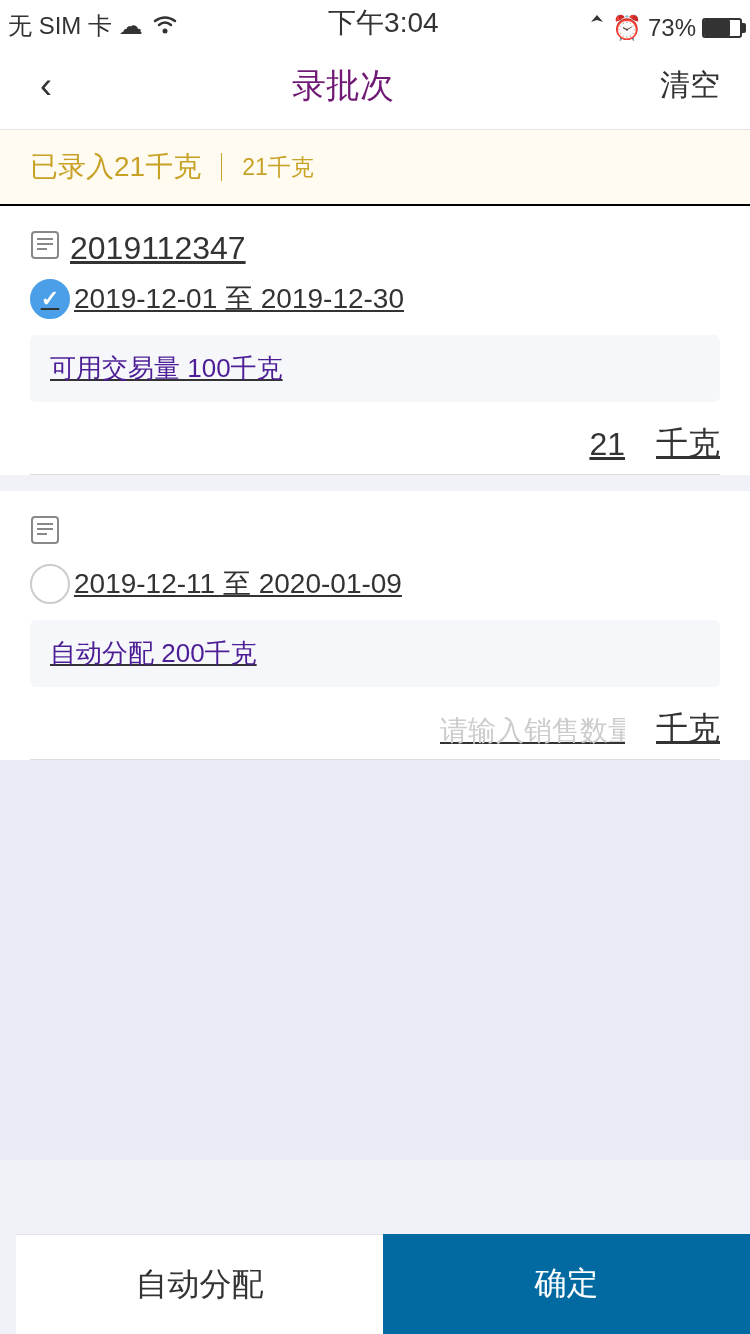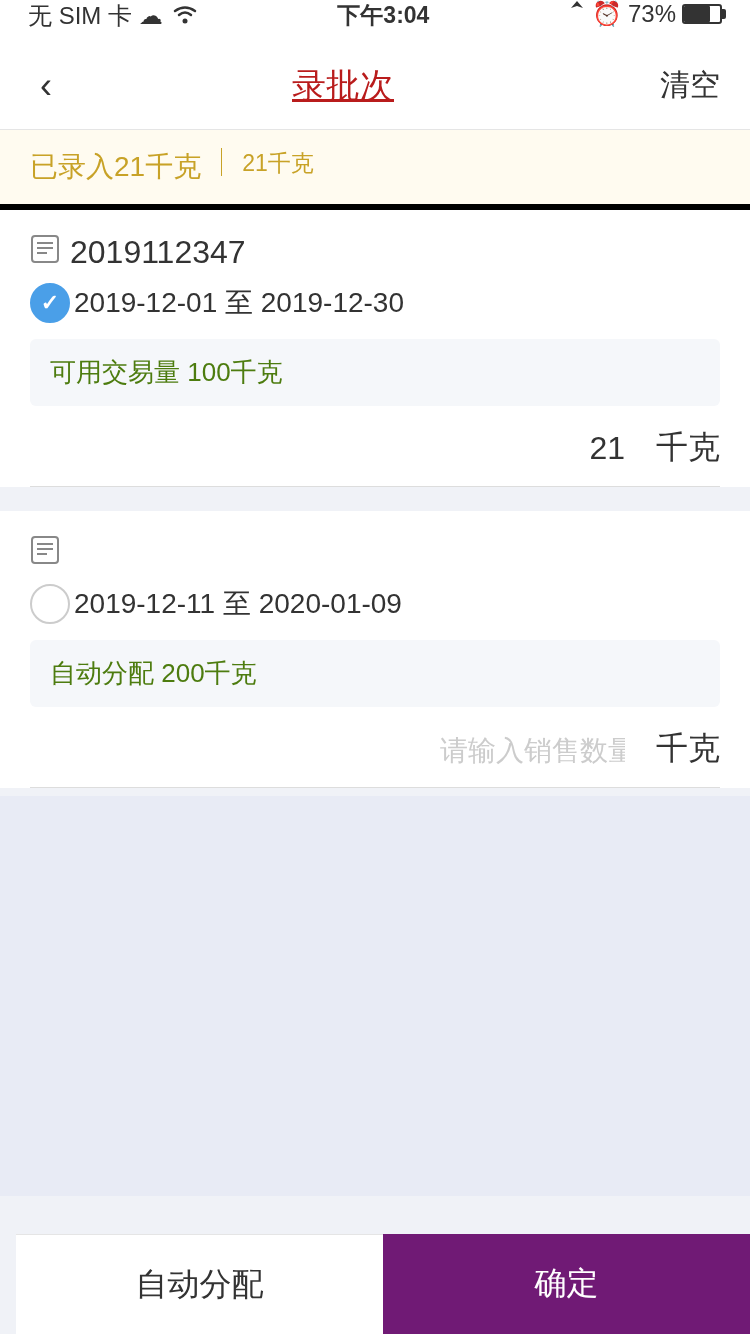--- a/index.html
+++ b/index.html
@@ -11,28 +11,28 @@
       background: #f0f2f7;
       font-size: 28px;
       color: #333;
     }
 
     
     .status-bar {
       height: 42px;
       background: #fff;
       display: flex;
-      align-items: flex-start;
+      align-items: flex-end;
       justify-content: space-between;
-      padding: 0 28px;
+      padding: 0 8px;
       font-size: 24px;
       color: #333;
     }
     .status-left { display: flex; align-items: center; gap: 8px; font-size: 24px; }
-    .status-center { font-size: 23px; font-weight: 700; }
+    .status-center { font-size: 28px; font-weight: 400; }
     .status-right { display: flex; align-items: center; gap: 6px; font-size: 24px; }
     .battery-icon {
       display: inline-block;
       width: 40px;
       height: 20px;
       border: 2px solid #333;
       border-radius: 3px;
       position: relative;
     }
     .battery-icon::after {
@@ -65,57 +65,57 @@
     }
     .nav-back {
       font-size: 36px;
       color: #333;
       cursor: pointer;
       padding: 10px;
     }
     .nav-title {
       font-size: 34px;
       font-weight: 500;
-      color: #b91c1c;
-      text-decoration: underline;
+      color: #701a75;
     }
     .nav-action {
       font-size: 30px;
       color: #333;
       cursor: pointer;
       margin-left: 36px;
     }
 
     
     .summary-banner {
       background: #fffbf0;
       padding: 18px 30px;
       display: flex;
-      align-items: flex-start;
+      align-items: center;
       gap: 20px;
-      border-bottom: 6px solid #000000;
+      border-bottom: 2px solid #000000;
     }
     .summary-label {
       font-size: 28px;
       color: #c8a227;
     }
     .summary-divider {
       width: 1px;
       height: 28px;
       background: #c8a227;
     }
     .summary-value {
       font-size: 23px;
       color: #c8a227;
     }
 
     
     .batch-item {
       background: #fff;
-      margin-bottom: 8px;
+      margin-bottom: 0;
+      text-decoration: underline;
     }
     .batch-item-inner {
       padding: 24px 30px 0 30px;
     }
     .batch-id-row {
       display: flex;
       align-items: center;
       gap: 10px;
       margin-bottom: 12px;
     }
@@ -158,29 +158,29 @@
     .batch-date {
       font-size: 28px;
       color: #333;
     }
     .batch-qty-bar {
       background: #f5f7fa;
       border-radius: 6px;
       padding: 16px 20px;
       margin: 0 0 0 0;
       font-size: 26px;
-      color: #4d7c0f;
+      color: #4c1d95;
     }
 
     
     .qty-input-row {
       display: flex;
       align-items: center;
       justify-content: flex-end;
-      padding: 20px 30px 16px 30px;
+      padding: 20px 30px 8px 30px;
       gap: 16px;
     }
     .qty-input {
       border: none;
       outline: none;
       font-size: 32px;
       color: #333;
       text-align: right;
       width: 200px;
       background: transparent;
@@ -229,21 +229,21 @@
       border-top: 1px solid #e5e5e5;
       font-size: 32px;
       color: #333;
       cursor: pointer;
       display: flex;
       align-items: center;
       justify-content: center;
     }
     .btn-confirm {
       flex: 1;
-      background: #701a75;
+      background: #0369a1;
       border: none;
       font-size: 32px;
       color: #fff;
       cursor: pointer;
       display: flex;
       align-items: center;
       justify-content: center;
     }
   </style>
 </head>

